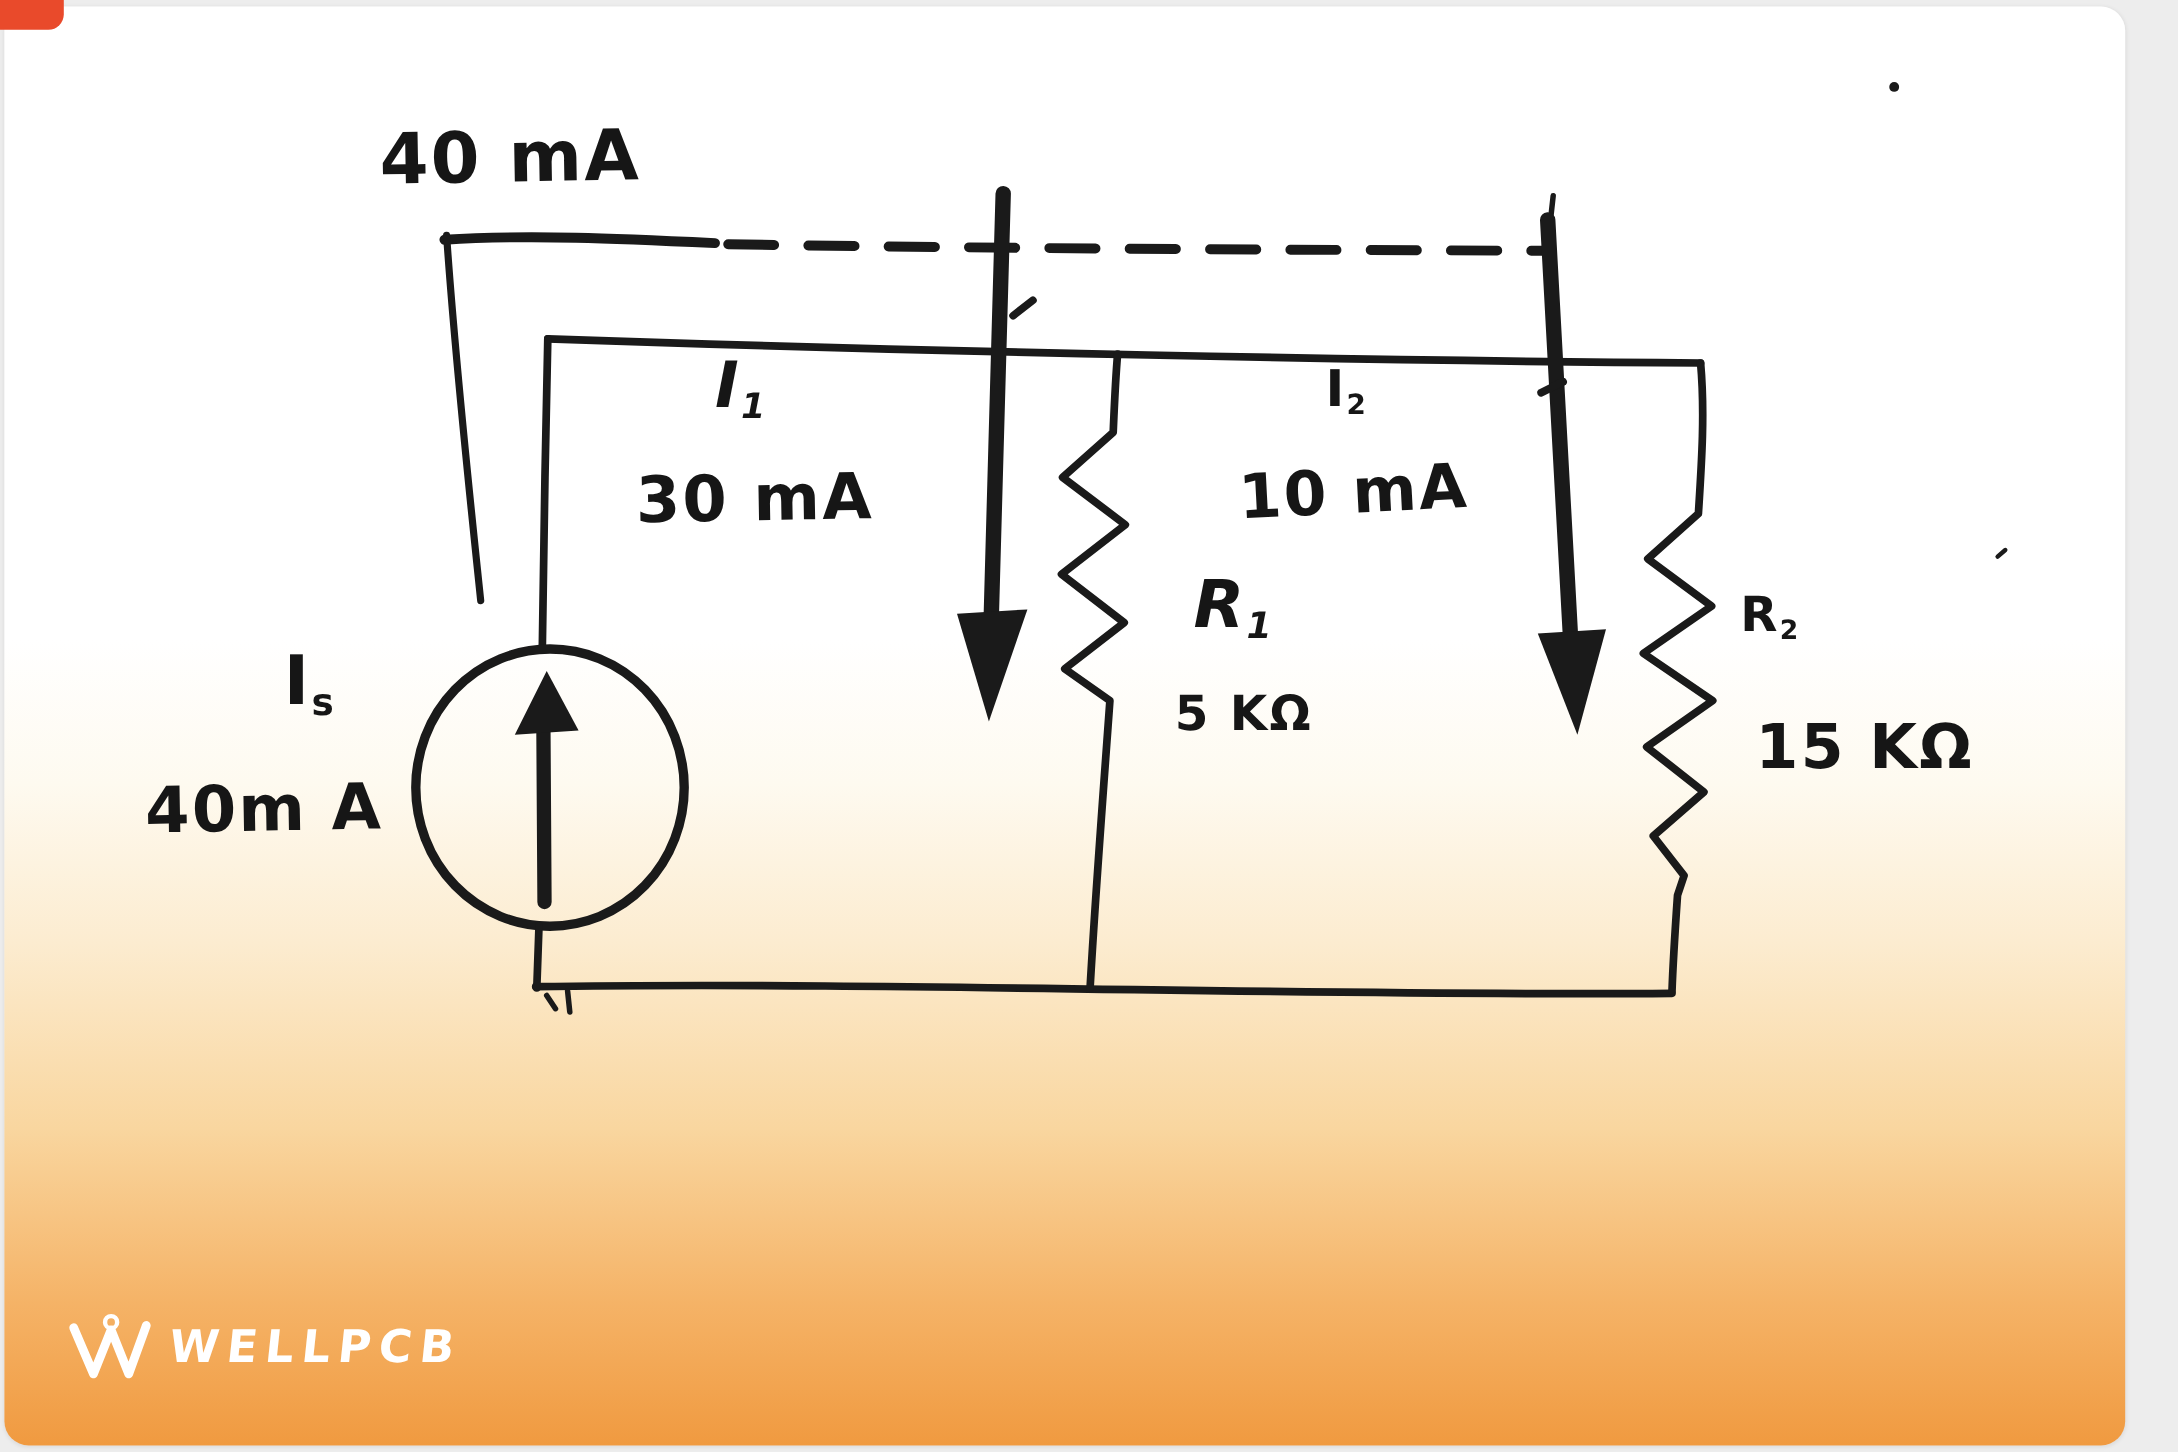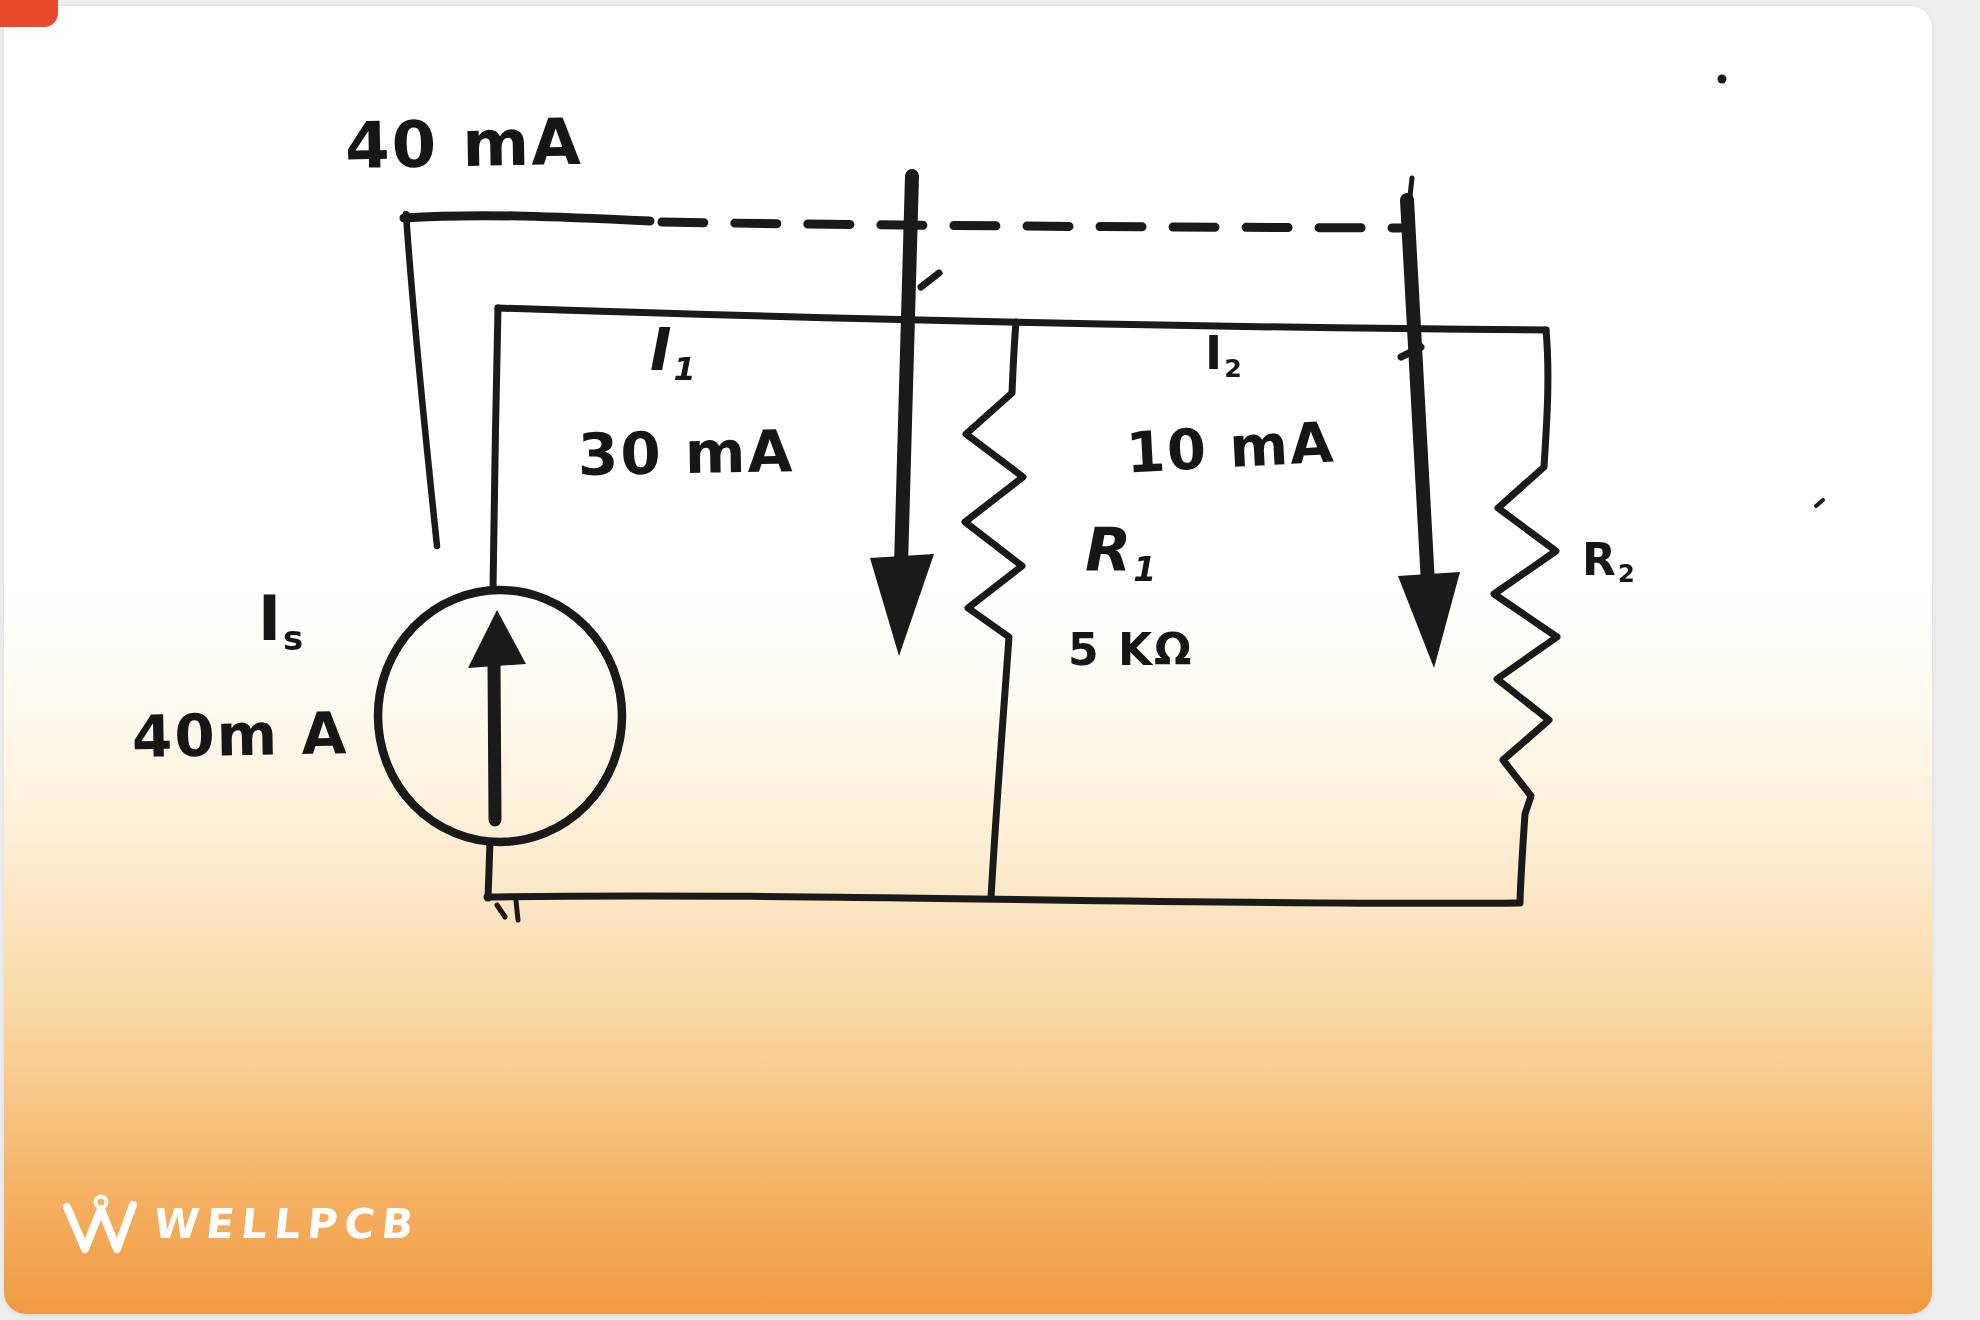--- a/index.html
+++ b/index.html
@@ -123,20 +123,21 @@
   <div class="lbl" style="left:1126px;top:420px;font-size:56px;transform:rotate(-3deg);">10 mA</div>
 
   <div class="lbl" style="left:1085px;top:520px;font-size:60px;font-style:italic;">
     <span>R</span><span class="sub">1</span>
   </div>
   <div class="lbl" style="left:1068px;top:628px;font-size:44px;">5 KΩ</div>
 
   <div class="lbl" style="left:1582px;top:538px;font-size:44px;">
     <span>R</span><span class="sub">2</span>
   </div>
+  <div class="lbl" style="left:1596px;top:652px;font-size:56px;">15 KΩ</div>
 
   <div class="lbl" style="left:258px;top:588px;font-size:62px;">
     <span>I</span><span class="sub">s</span>
   </div>
   <div class="lbl" style="left:132px;top:706px;font-size:58px;transform:rotate(-1deg);">40m A</div>
 
   <div class="logo">
     <svg width="80" height="64" viewBox="0 0 80 64">
       <g stroke="#ffffff" fill="none" stroke-linecap="round" stroke-linejoin="round">
         <path d="M7,15 L25,57 L41,17 L57,57 L73,13" stroke-width="8"></path>

